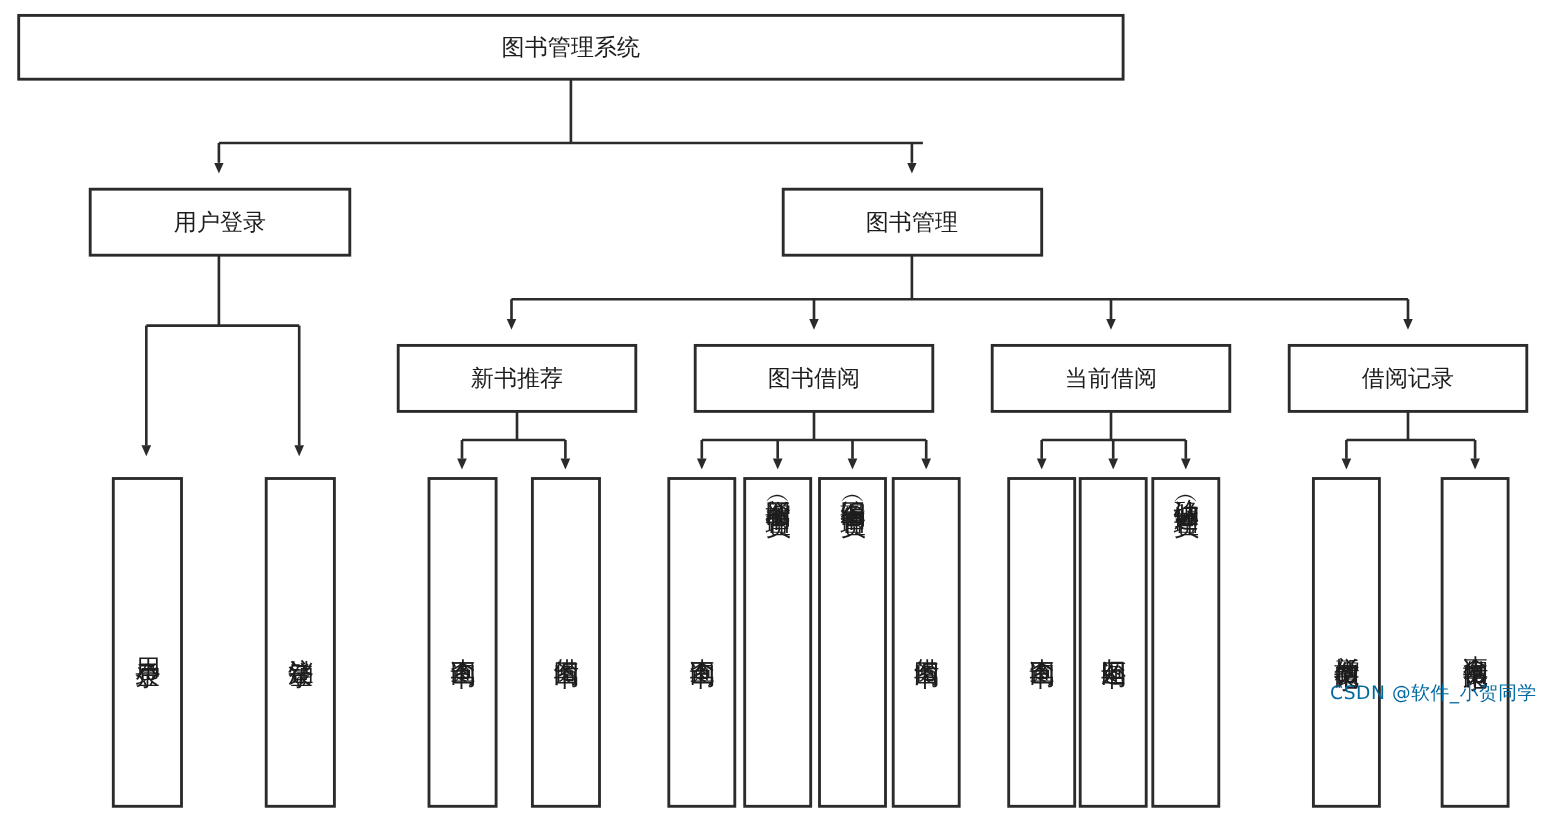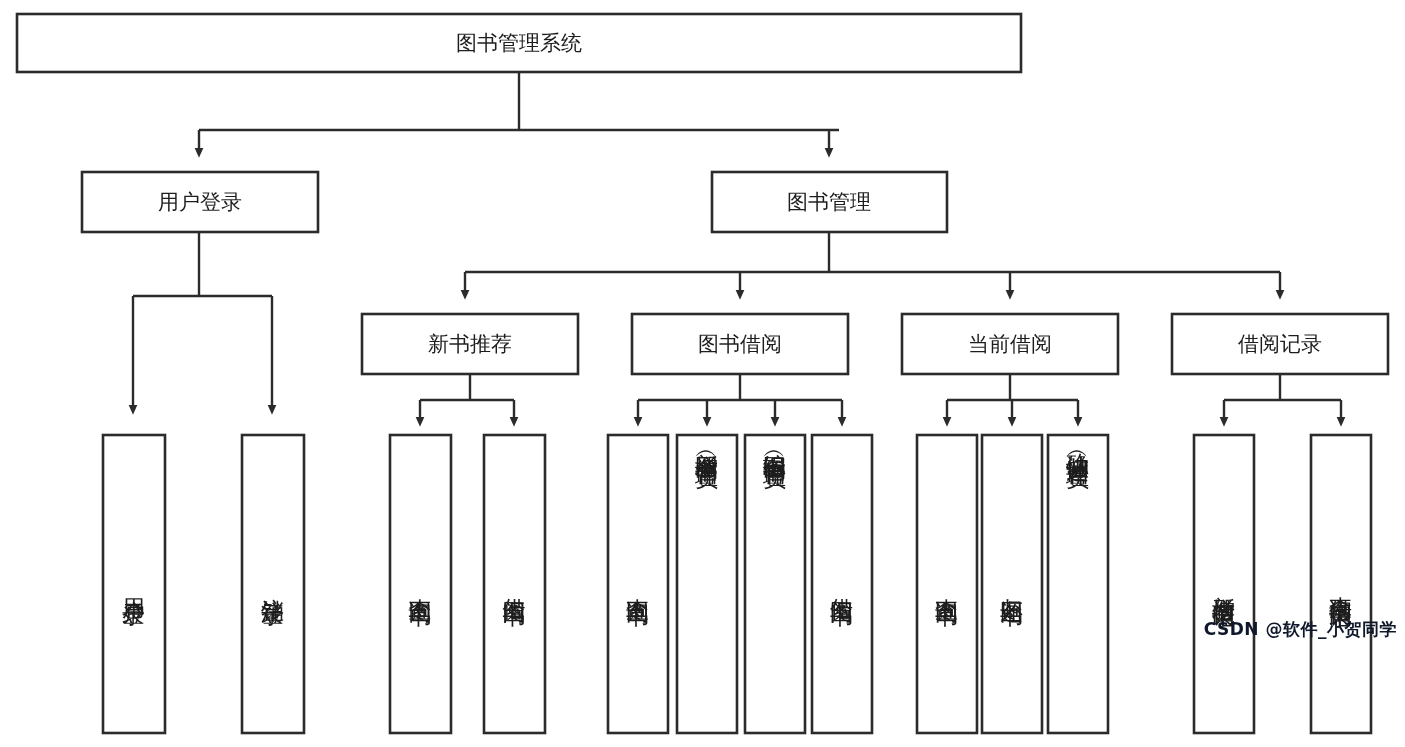--- a/index.html
+++ b/index.html
@@ -47,25 +47,24 @@
     fill: #1d1d1d;
     text-anchor: middle;
     dominant-baseline: middle;
   }
   .watermark {
     position: absolute;
     right: 8px;
     bottom: 4px;
     font-family: "DejaVu Sans", "Liberation Sans", sans-serif;
     font-size: 17px;
-    color: #0f172a;
+    color: #0369a1;
     letter-spacing: 0.5px;
     white-space: nowrap;
     user-select: none;
-    font-weight: bold;
   }
   .vbox {
     position: absolute;
     box-sizing: border-box;
     display: flex;
     justify-content: center;
     align-items: center;
     overflow: hidden;
   }
   .vbox span {

